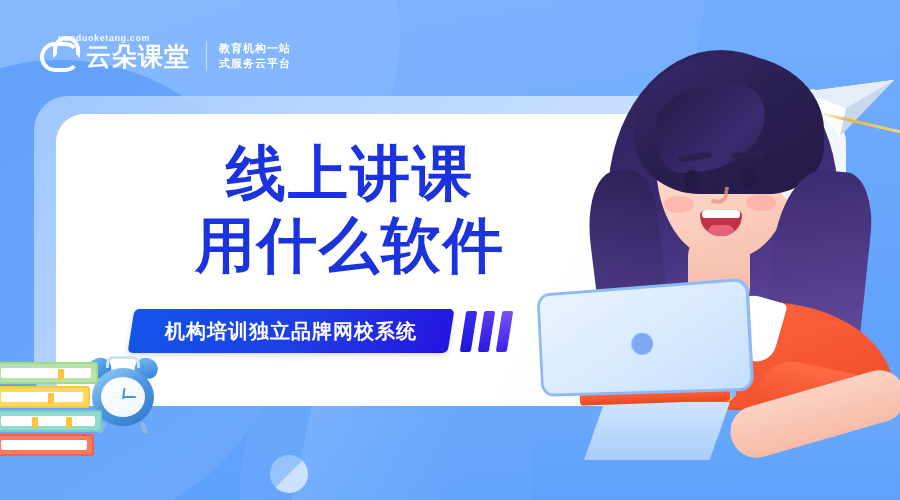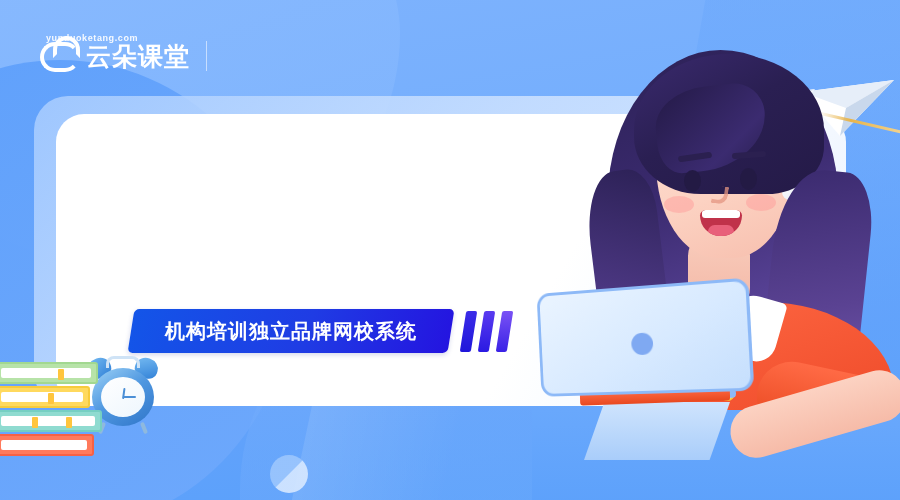--- a/index.html
+++ b/index.html
@@ -104,21 +104,21 @@
   .logo-mark .c-bump{
     position:absolute;left:13px;top:0px;width:27px;height:22px;
     border:4px solid #ffffff;border-bottom-color:transparent;
     border-radius:14px 14px 0 0;box-sizing:border-box;
   }
   .logo-cn{
     color:#ffffff;font-weight:bold;font-size:25px;letter-spacing:1px;margin-left:2px;
     font-family:Liberation Serif, serif;
   }
   .logo-url{
-    position:absolute;left:46px;top:33px;color:#ffffff;opacity:.92;
+    position:absolute;left:58px;top:33px;color:#ffffff;opacity:.92;
     font-size:9px;letter-spacing:.6px;font-weight:bold;
   }
   .logo-div{width:1px;height:30px;background:rgba(255,255,255,.55);margin:0 12px 0 16px;}
   .logo-tag{
     color:#ffffff;font-size:11px;line-height:15px;font-weight:bold;letter-spacing:1px;
     font-family:"DejaVu Sans","Liberation Sans",sans-serif;
   }
 
   
   .plane-big{position:absolute;left:800px;top:78px;width:96px;height:60px;}
@@ -288,23 +288,31 @@
   <div class="card-frame"></div>
   <div class="card"></div>
 
   <div class="logo">
     <div class="logo-mark">
       <div class="c-outer"></div>
       <div class="c-bump"></div>
     </div>
     <div class="logo-cn">云朵课堂</div>
     <div class="logo-div"></div>
+    <div class="logo-tag">
+      <div>教育机构一站</div>
+      <div>式服务云平台</div>
+    </div>
   </div>
   <div class="logo-url">yunduoketang.com</div>
 
+  <div class="headline">
+    <span>线上讲课</span>
+    <span class="l2">用什么软件</span>
+  </div>
 
   <div class="sub-wrap">
     <div class="sub-ribbon"></div>
     <div class="sub-text">机构培训独立品牌网校系统</div>
     <div class="bars">
         <i></i>
         <i></i>
         <i></i>
       </div>
   </div>

